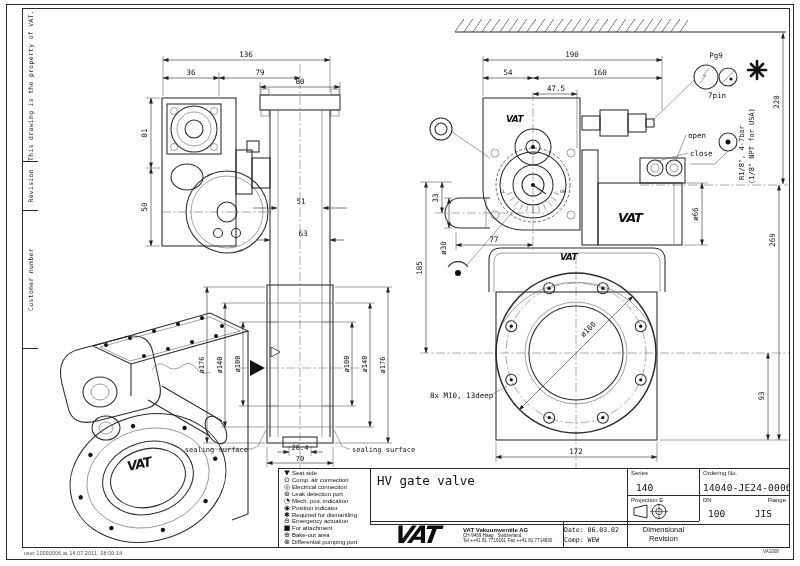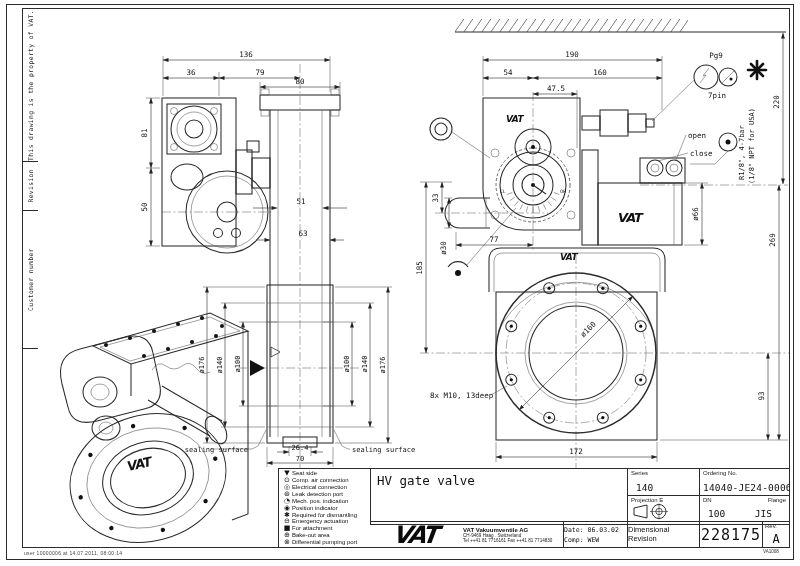--- a/index.html
+++ b/index.html
@@ -31,21 +31,21 @@
   .drawing-title{font:12.5px "DejaVu Sans Mono",monospace;color:#111;padding:4px 0 0 6px;}
   .company-cell{grid-column:1;grid-row:3;display:flex;}
   .logo-box{width:92px;display:flex;align-items:center;justify-content:center;}
   .vat-logo{font:bold italic 24px "DejaVu Sans",sans-serif;letter-spacing:-2px;color:#0b0b0b;transform:skewX(-10deg);}
   .addr-box{flex:1;display:flex;flex-direction:column;justify-content:center;line-height:6px;}
   .addr-name{font:bold 6px "Liberation Sans",sans-serif;color:#111;}
   .addr-line{font:4.6px "Liberation Sans",sans-serif;color:#222;}
   .dn-box{width:64px;border-left:1px solid #2b2b2b;display:flex;flex-direction:column;justify-content:center;gap:2px;box-sizing:border-box;}
   .dn-row{font:6.5px "DejaVu Sans Mono",monospace;color:#111;white-space:nowrap;}
   .proj-sym{position:absolute;left:4px;bottom:1px;}
-  .doc-type{display:flex;flex-direction:column;justify-content:center;height:100%;
+  .doc-type{display:flex;flex-direction:column;align-items:center;justify-content:center;height:100%;
             font:7.5px "Liberation Sans",sans-serif;color:#111;line-height:8.5px;}
   .dwgno-cell{display:flex;}
   .dwgno{flex:1;display:flex;align-items:center;justify-content:center;font:15px "DejaVu Sans Mono",monospace;letter-spacing:1px;color:#111;}
   .rev-box{width:27px;border-left:1px solid #2b2b2b;position:relative;box-sizing:border-box;}
   .rev-val{position:absolute;bottom:1px;left:0;right:0;text-align:center;font:12px "DejaVu Sans Mono",monospace;color:#111;}
   .flange-split{position:relative;height:100%;text-align:center;}
   .stamp{position:absolute;left:24px;top:550px;font:5px "Liberation Sans",sans-serif;color:#444;letter-spacing:.3px;}
   .formcode{position:absolute;left:763px;top:549px;font:4.5px "Liberation Sans",sans-serif;color:#333;}
   
   .ln{fill:none;stroke:#2b2b2b;stroke-width:1.05;}
@@ -505,25 +505,18 @@
         <span class="dn-row"><span>Date:</span> <span>06.03.02</span></span>
         <span class="dn-row"><span>Comp:</span> <span>WEW</span></span>
       </div>
     </div>
     <div class="cell b-l b-t">
       <div class="doc-type">
         <span>Dimensional</span>
         <span>Revision</span>
       </div>
     </div>
-    <div class="cell b-l b-t dwgno-cell">
-      <div class="dwgno">228175</div>
-      <div class="rev-box">
-        <span class="hdr" style="left:2px;">Rev.</span>
-        <span class="rev-val">A</span>
-      </div>
-    </div>
   </div>
 
   <div class="stamp">user 10000006 at 14.07.2011, 08:00:14</div>
   <div class="formcode">VA1008</div>
 
 </div>
 
 </body></html>

